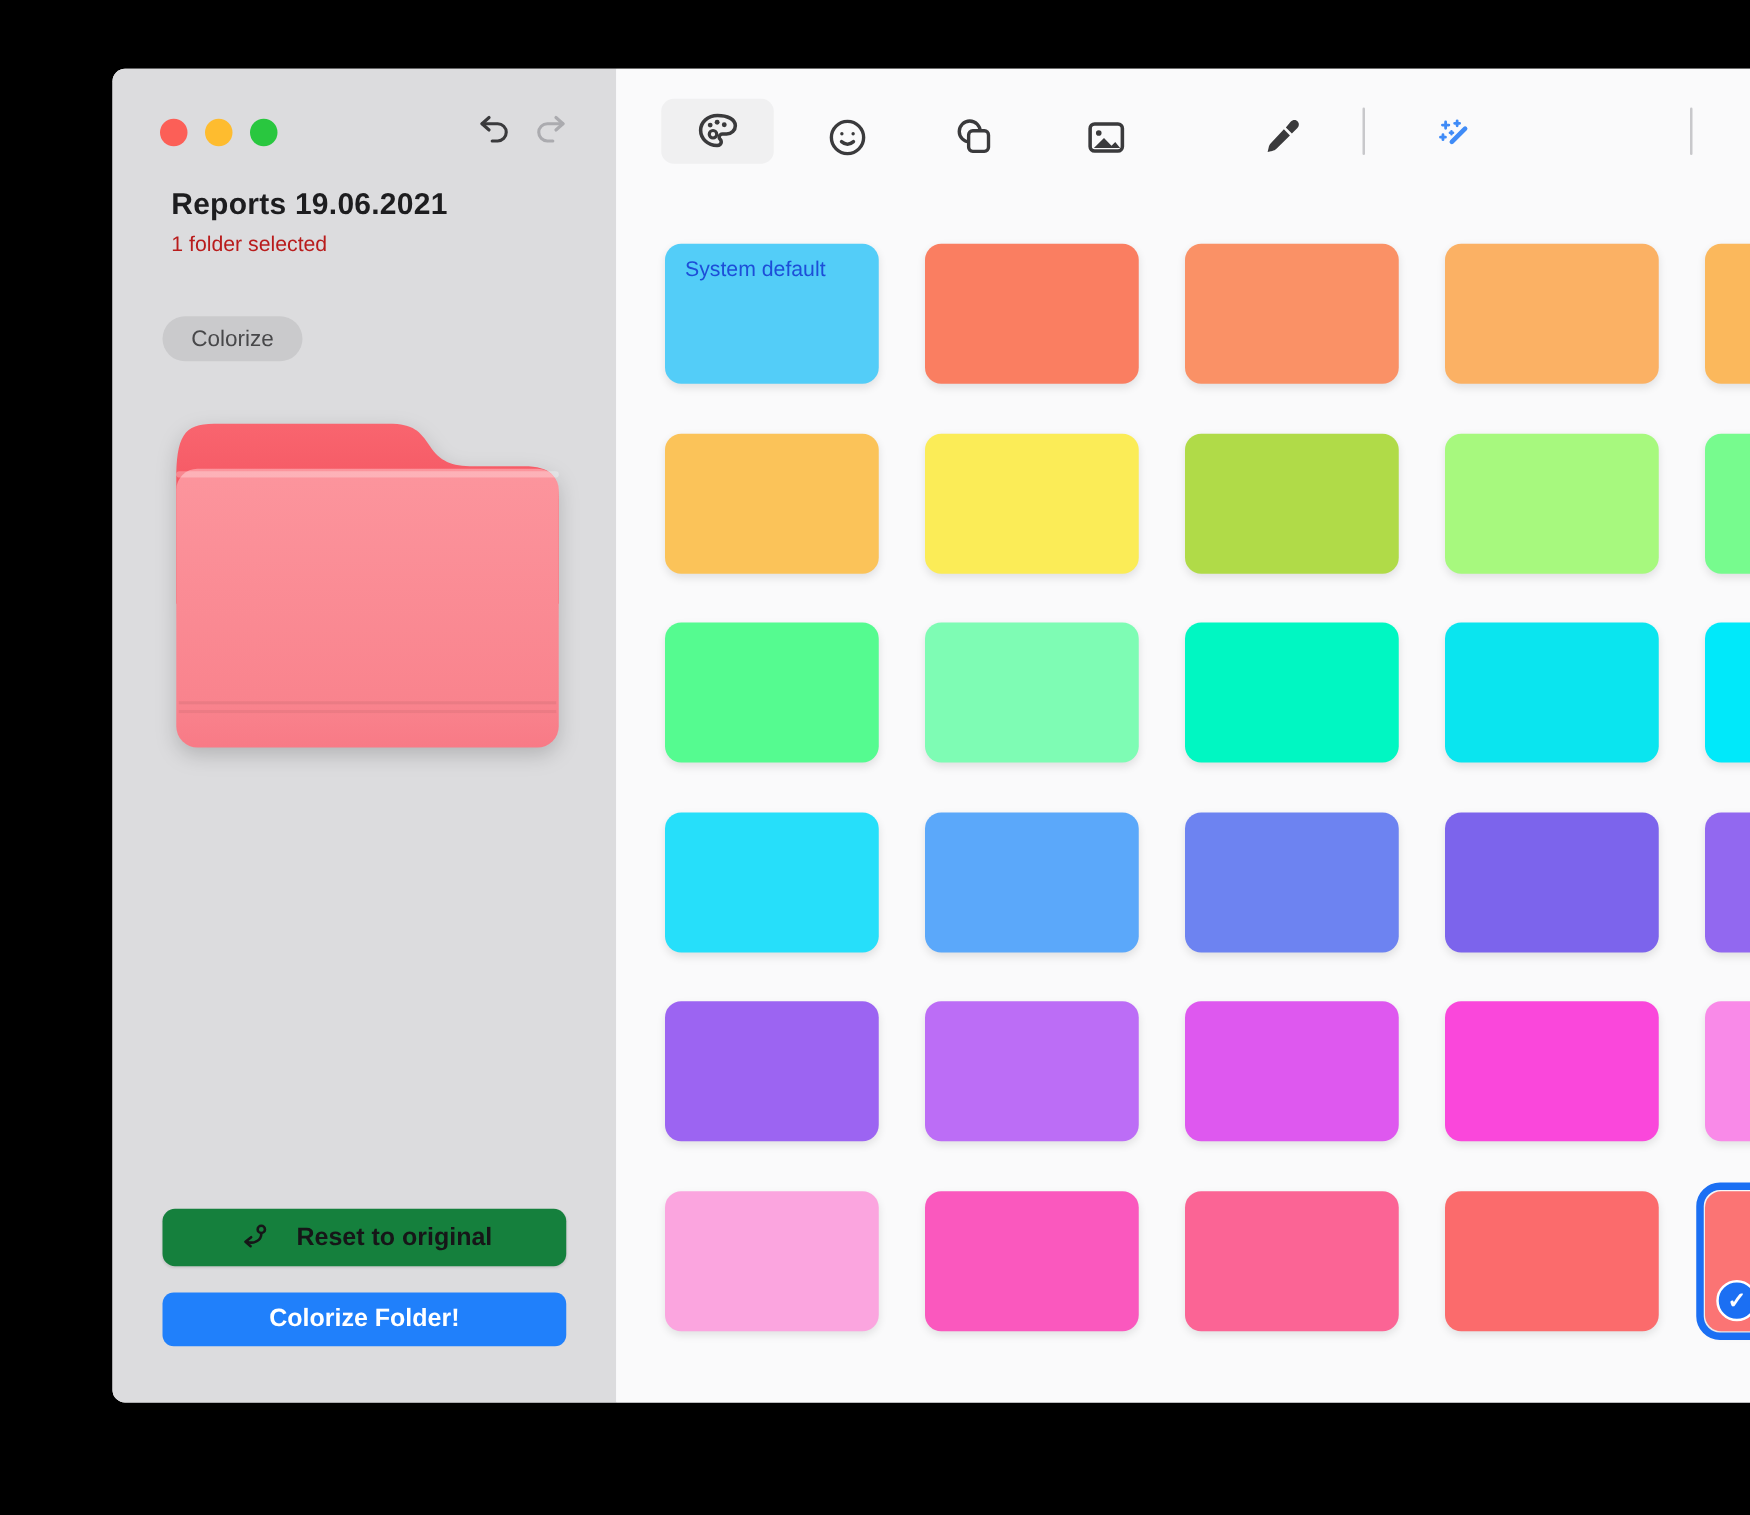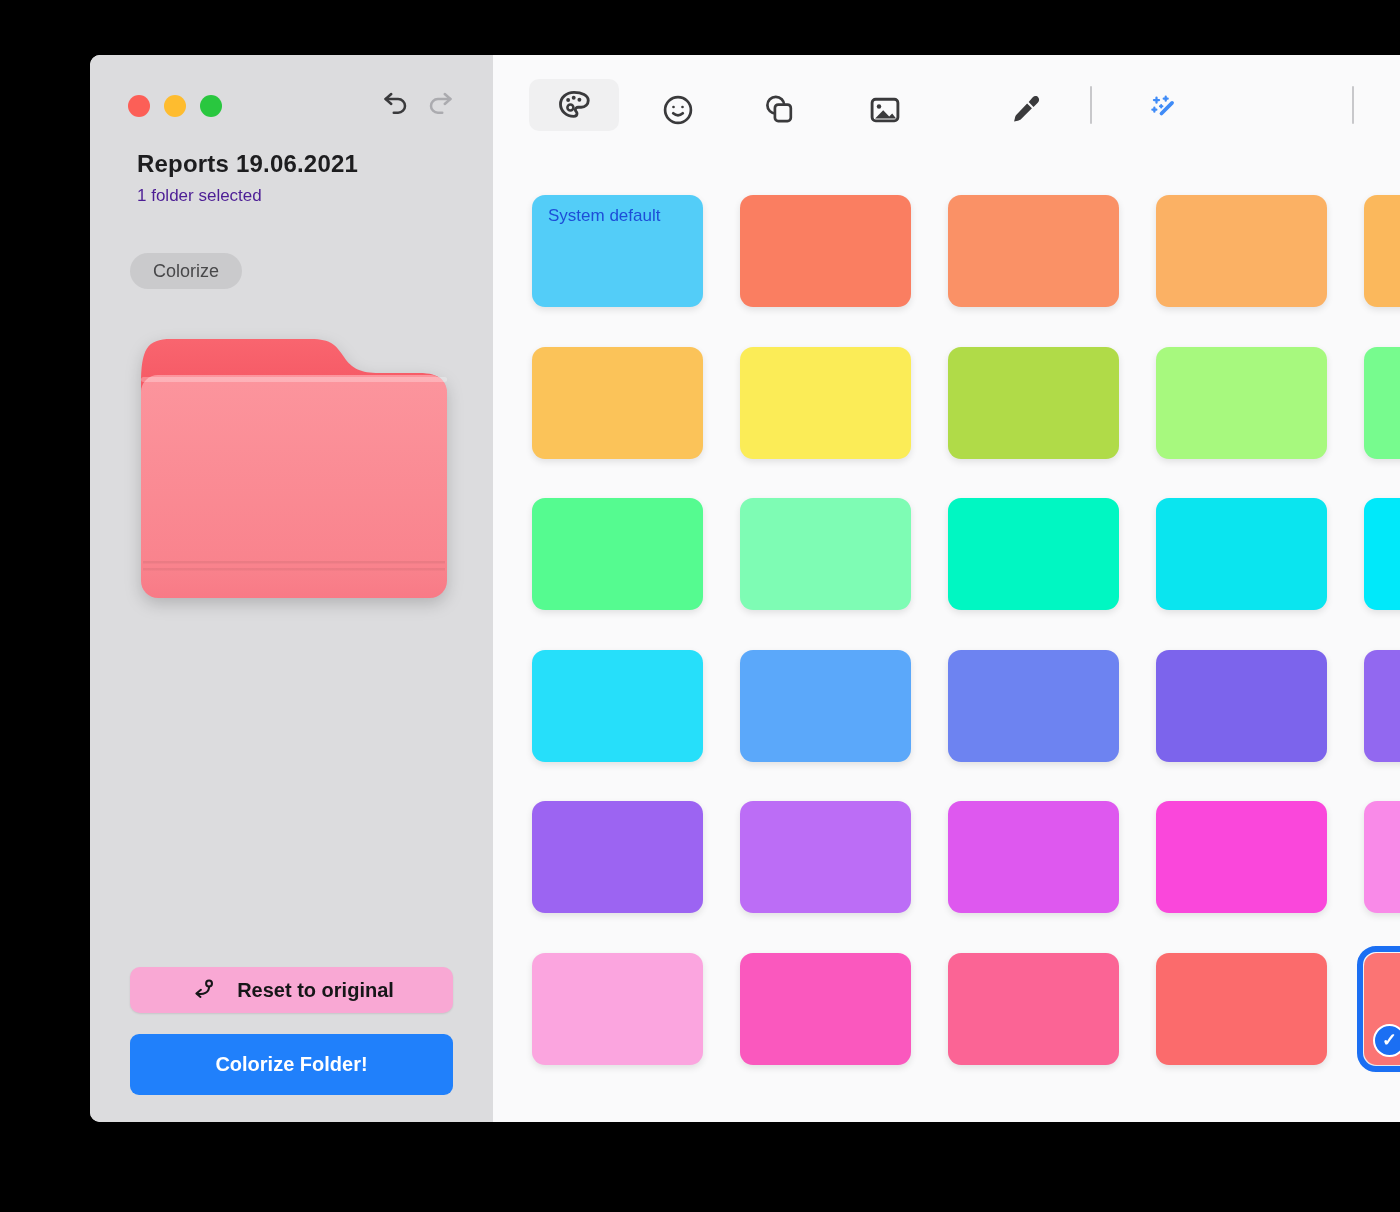--- a/index.html
+++ b/index.html
@@ -8,38 +8,38 @@
   .window { position:absolute; left:90px; top:55px; width:1340px; height:1067px;
             border-radius:10px 0 0 10px; background:#FAFAFB; }
   
   .sidebar { position:absolute; left:0; top:0; width:403px; height:1067px;
              background:#DCDCDE; border-radius:10px 0 0 10px; }
   .traffic { position:absolute; top:40px; left:38px; display:flex; gap:14px; }
   .tl { width:22px; height:22px; border-radius:50%; }
   .history-btn { position:absolute; top:34px; width:32px; height:32px; background:none; border:none; cursor:pointer; }
   .undo-btn { left:289px; } .redo-btn { left:335px; }
   .side-title { position:absolute; left:47px; top:95px; font-size:24px; font-weight:bold; color:#1D1D1F; letter-spacing:.2px; }
-  .side-sub   { position:absolute; left:47px; top:131px; font-size:17px; color:#4c1d95; }
+  .side-sub   { position:absolute; left:47px; top:131px; font-size:17px; color:#b91c1c; }
   .preview-pill { position:absolute; left:40px; top:198px; height:36px; padding:0 23px;
                   background:#CACACC; border-radius:18px; display:flex; align-items:center;
                   font-size:18px; color:#48484A; }
   .folder-wrap { position:absolute; left:43px; top:278px; width:322px; height:267px;
                  filter:drop-shadow(0 6px 8px rgba(0,0,0,.18)); }
   .chip { position:absolute; left:43px; top:581px; width:291px; height:40px; background:#FFF;
           border-radius:20px; display:flex; align-items:center; padding:0 6px 0 7px;
           box-shadow:0 1px 2px rgba(0,0,0,.08); }
   .chip-dot { width:28px; height:28px; border-radius:50%; flex:0 0 auto; }
   .chip-text { font-size:19px; color:#2C2C2E; margin-left:11px; white-space:nowrap; }
   .chip-x { margin-left:auto; width:29px; height:29px; border-radius:50%; background:#ECECEE;
             border:none; cursor:pointer; display:flex; align-items:center; justify-content:center; padding:0; }
   .btn { position:absolute; left:40px; width:323px; border:none; cursor:pointer;
          display:flex; align-items:center; justify-content:center; border-radius:10px; }
-  .reset-btn { top:912px; height:46px; background:#f9a8d4; font-size:20px; font-weight:bold;
+  .reset-btn { top:912px; height:46px; background:#15803d; font-size:20px; font-weight:bold;
                color:#161618; gap:22px; box-shadow:0 1px 2px rgba(0,0,0,.10); }
-  .colorize-btn { top:979px; height:61px; border-radius:9px; font-size:20px; font-weight:bold; color:#FFF; }
+  .colorize-btn { top:979px; height:43px; border-radius:9px; font-size:20px; font-weight:bold; color:#FFF; }
   
   .main { position:absolute; left:403px; top:0; width:937px; height:1067px; background:#FAFAFB; }
   .tool { position:absolute; top:24px; width:62px; height:62px; background:none; border:none;
           cursor:pointer; display:flex; align-items:center; justify-content:center; }
   .tab-selected { width:90px; height:52px; top:24px; background:#F0F0F1; border-radius:10px; }
   .tb-div { position:absolute; top:31px; width:2px; height:38px; background:#C8C8CB; border-radius:1px; }
   
   .grid { position:absolute; left:39px; top:140px; display:grid;
           grid-template-columns:repeat(5, 171px); grid-auto-rows:112px;
           column-gap:37px; row-gap:39.5px; }

